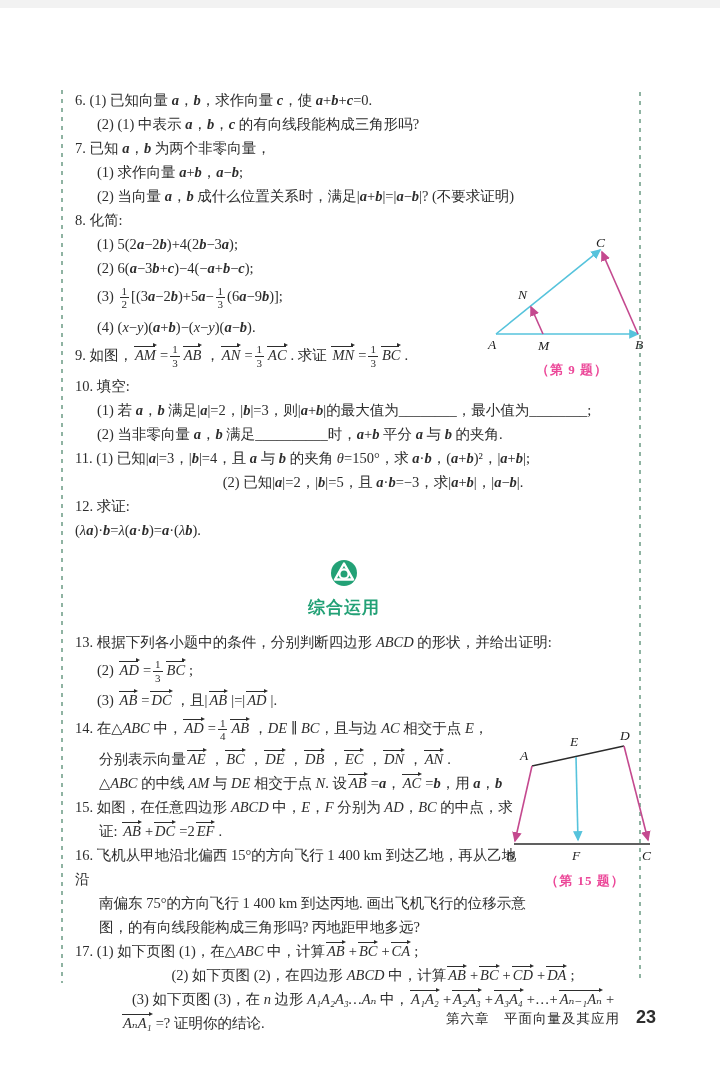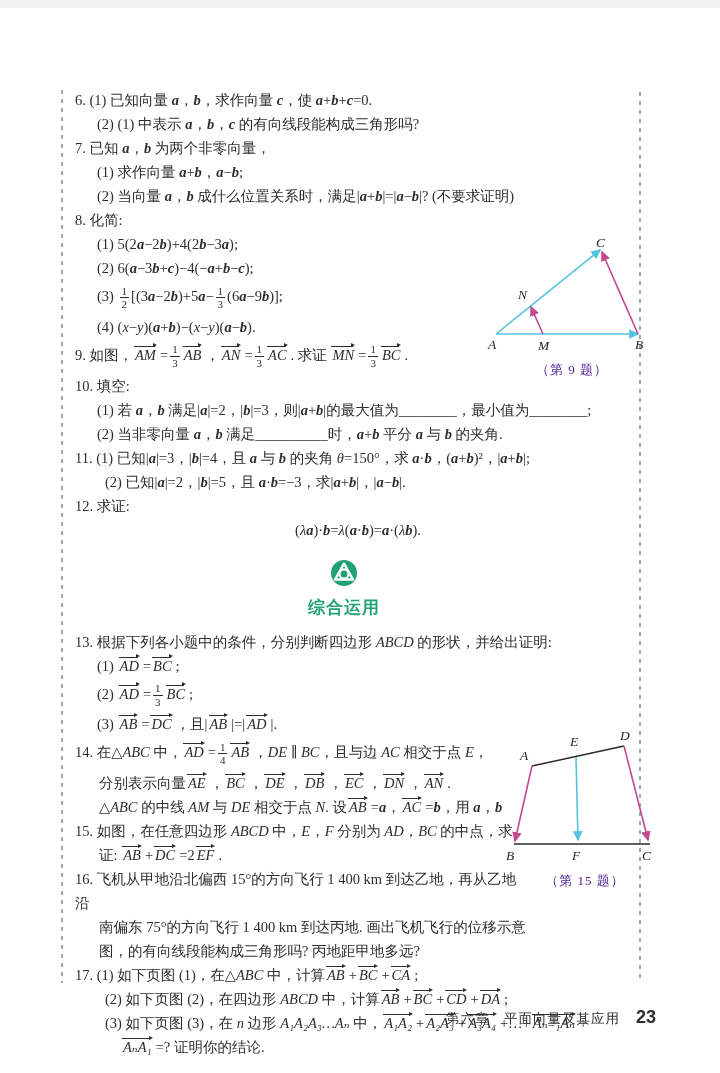--- a/index.html
+++ b/index.html
@@ -6,26 +6,26 @@
   #page{position:relative;width:720px;height:1073px;background:#ffffff;margin:8px auto;
         font-family:"Liberation Serif","DejaVu Serif",serif;color:#2d2d2d;overflow:hidden;}
   .dash{position:absolute;width:2px;
         background-image:repeating-linear-gradient(to bottom,#8fb3a2 0 4px,transparent 4px 9px);}
   #dash-left{left:61px;top:82px;height:893px;}
   #dash-right{left:639px;top:84px;height:891px;}
 
   #content{position:absolute;left:75px;top:80px;width:566px;font-size:14.5px;line-height:24px;}
   .line{position:relative;}
   .L1{padding-left:22px;}
-  .L2{padding-left:30px;}
+  .L2{padding-left:30px;text-align:center;}
   .cont{padding-left:24px;}
   .cont2{padding-left:46px;}
   .narrow{width:443px;}
   .tall{margin:4px 0;}
-  .center{text-align:center;}
+  .center{}
 
   
   .vec{position:relative;display:inline-block;font-style:italic;white-space:nowrap;
        padding:3px 3px 0 1px;margin:0 1px;line-height:1.05;}
   .vec::before{content:'';position:absolute;top:1px;left:0;right:4px;border-top:1.2px solid #2d2d2d;}
   .vec::after{content:'';position:absolute;top:-1.6px;right:0;width:0;height:0;
        border:2.6px solid transparent;border-left:4.5px solid #2d2d2d;}
   
   .frac{display:inline-block;text-align:center;vertical-align:-0.65em;
         font-size:11px;line-height:1.15;margin:0 2px;}
@@ -34,21 +34,21 @@
   
   .bv{font-weight:bold;font-style:italic;}
 
   .section-head{display:flex;align-items:center;gap:8px;margin:16px 0 10px -28px;flex-direction:column;}
   .section-head .label{font-family:"Liberation Sans","DejaVu Sans",sans-serif;
         font-weight:bold;font-size:17px;color:#23a176;letter-spacing:1px;}
 
   .figure{position:absolute;text-align:center;}
   #fig9{left:486px;top:229px;width:172px;}
   #fig15{left:502px;top:724px;width:166px;}
-  .figure .caption{font-size:13px;color:#4c1d95;margin-top:4px;letter-spacing:1px;}
+  .figure .caption{font-size:13px;color:#ec4899;margin-top:4px;letter-spacing:1px;font-weight:bold;}
   .flabel{font-style:italic;font-size:13.5px;fill:#1f1f1f;font-family:"Liberation Serif",serif;}
 
   #footer{position:absolute;top:999px;right:64px;display:flex;align-items:baseline;gap:16px;}
   #footer .chap{font-size:13.5px;letter-spacing:1px;}
   #footer .pageno{font-family:"Liberation Sans","DejaVu Sans",sans-serif;
         font-size:18px;font-weight:bold;}
 </style>
 </head>
 <body>
 
@@ -81,21 +81,20 @@
       <svg width="30" height="30" viewBox="0 0 30 30">
         <circle cx="15" cy="15" r="13" fill="#23a176"></circle>
         <path d="M15 5.5 L24 21.5 L6 21.5 Z" fill="none" stroke="#ffffff" stroke-width="2.4" stroke-linejoin="round"></path>
         <circle cx="15" cy="16" r="4.6" fill="none" stroke="#ffffff" stroke-width="2.2"></circle>
         <circle cx="15" cy="16" r="2.2" fill="#23a176"></circle>
       </svg>
       <span class="label">综合运用</span>
     </div>
 
     <div class="line">13. 根据下列各小题中的条件，分别判断四边形 <i>ABCD</i> 的形状，并给出证明:</div>
-    <div class="line L1">(1) <span class="vec">AD</span>=<span class="vec">BC</span>;</div>
     <div class="line L1 tall">(2) <span class="vec">AD</span>=<span class="frac"><span class="fn">1</span><span class="fd">3</span></span><span class="vec">BC</span>;</div>
     <div class="line L1">(3) <span class="vec">AB</span>=<span class="vec">DC</span>，且|<span class="vec">AB</span>|=|<span class="vec">AD</span>|.</div>
     <div class="line tall narrow">14. 在△<i>ABC</i> 中，<span class="vec">AD</span>=<span class="frac"><span class="fn">1</span><span class="fd">4</span></span><span class="vec">AB</span>，<i>DE</i> ∥ <i>BC</i>，且与边 <i>AC</i> 相交于点 <i>E</i>，</div>
     <div class="line cont narrow">分别表示向量<span class="vec">AE</span>，<span class="vec">BC</span>，<span class="vec">DE</span>，<span class="vec">DB</span>，<span class="vec">EC</span>，<span class="vec">DN</span>，<span class="vec">AN</span>.</div>
     <div class="line cont narrow">△<i>ABC</i> 的中线 <i>AM</i> 与 <i>DE</i> 相交于点 <i>N</i>. 设<span class="vec">AB</span>=<span class="bv">a</span>，<span class="vec">AC</span>=<span class="bv">b</span>，用 <span class="bv">a</span>，<span class="bv">b</span></div>
     <div class="line narrow">15. 如图，在任意四边形 <i>ABCD</i> 中，<i>E</i>，<i>F</i> 分别为 <i>AD</i>，<i>BC</i> 的中点，求</div>
     <div class="line cont narrow">证: <span class="vec">AB</span>+<span class="vec">DC</span>=2<span class="vec">EF</span>.</div>
     <div class="line narrow">16. 飞机从甲地沿北偏西 15°的方向飞行 1 400 km 到达乙地，再从乙地沿</div>
     <div class="line cont narrow">南偏东 75°的方向飞行 1 400 km 到达丙地. 画出飞机飞行的位移示意</div>
     <div class="line cont narrow">图，的有向线段能构成三角形吗? 丙地距甲地多远?</div>

